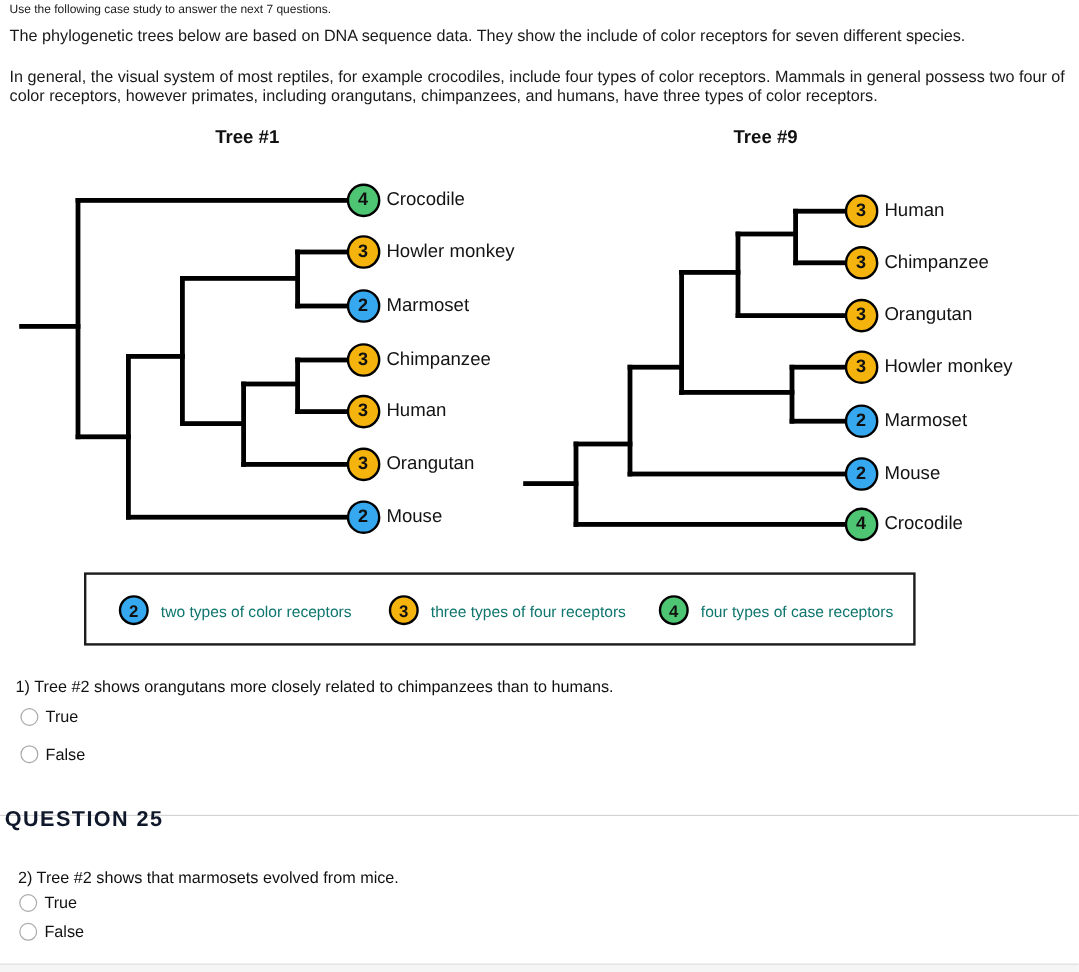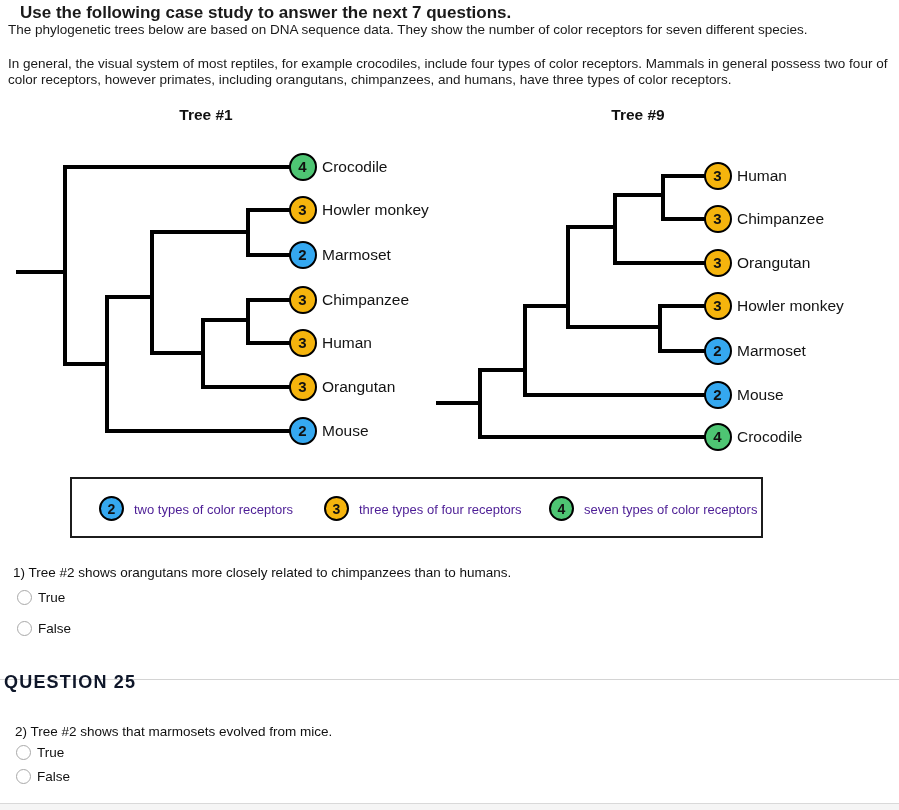--- a/index.html
+++ b/index.html
@@ -1,50 +1,50 @@
 <!DOCTYPE html>
 <html><head>
 <meta charset="utf-8">
 <style>
   html,body{margin:0;padding:0;}
   body{
     width:899px;height:810px;position:relative;background:#ffffff;
     font-family:"Liberation Sans",sans-serif;color:#1a1a1a;overflow:hidden;
   }
   .abs{position:absolute;}
-  .intro-bold{left:20px;top:3px;font-size:17px;font-weight:bold;white-space:nowrap;}
+  .intro-bold{left:8px;top:3px;font-size:10px;font-weight:normal;white-space:nowrap;}
   .para{left:8px;font-size:13.5px;line-height:15.5px;width:884px;}
   .tree-title{font-size:15.5px;font-weight:bold;transform:translateX(-50%);white-space:nowrap;color:#111;}
   .seg{position:absolute;background:#000;}
   .node-circle{
     position:absolute;width:24px;height:24px;border:2.5px solid #000;border-radius:50%;
     display:flex;align-items:center;justify-content:center;
     font-weight:bold;font-size:15px;color:#111;background:#ccc;
   }
   .leaf-label{position:absolute;font-size:15.5px;color:#131313;white-space:nowrap;line-height:18px;}
   .legend-box{left:70px;top:477px;width:689px;height:57px;border:2px solid #1c1c1c;background:#fff;}
   .legend-circle{
     position:absolute;width:21px;height:21px;border:2.5px solid #000;border-radius:50%;
     display:flex;align-items:center;justify-content:center;font-weight:bold;font-size:14px;color:#111;
   }
-  .legend-label{position:absolute;font-size:13px;color:#4c1d95;white-space:nowrap;}
+  .legend-label{position:absolute;font-size:13px;color:#0f766e;white-space:nowrap;}
   .q-text{font-size:13.5px;color:#111;white-space:nowrap;}
   .radio{
     position:absolute;width:13px;height:13px;border:1px solid #a9a9a9;border-radius:50%;background:#fff;
   }
   .opt-label{position:absolute;font-size:13.5px;color:#111;white-space:nowrap;}
   .divider{position:absolute;left:0;width:899px;height:1px;background:#d4d4d4;}
   .section-title{left:4px;top:672px;font-size:18px;font-weight:bold;color:#0f172a;letter-spacing:1.2px;white-space:nowrap;}
   .bottom-strip{position:absolute;left:0;top:804px;width:899px;height:6px;background:#f5f5f5;}
 </style>
 </head>
 <body>
 
 <div class="abs intro-bold">Use the following case study to answer the next 7 questions.</div>
-<div class="abs para" style="top:22px;">The phylogenetic trees below are based on DNA sequence data. They show the number of color receptors for seven different species.</div>
+<div class="abs para" style="top:22px;">The phylogenetic trees below are based on DNA sequence data. They show the include of color receptors for seven different species.</div>
 <div class="abs para" style="top:56px;">In general, the visual system of most reptiles, for example crocodiles, include four types of color receptors. Mammals in general possess two four of color receptors, however primates, including orangutans, chimpanzees, and humans, have three types of color receptors.</div>
 
 <div id="tree-layer" class="abs" style="left:0;top:0;width:899px;height:470px;">
     <div class="abs tree-title" style="left: 206px; top: 106px;">Tree #1</div>
     <div class="seg" style="left: 16px; top: 270px; width: 51px; height: 4px;"></div>
     <div class="seg" style="left: 63px; top: 165px; width: 4px; height: 201px;"></div>
     <div class="seg" style="left: 63px; top: 165px; width: 231px; height: 4px;"></div>
     <div class="seg" style="left: 63px; top: 362px; width: 46px; height: 4px;"></div>
     <div class="seg" style="left: 105px; top: 295px; width: 4px; height: 138px;"></div>
     <div class="seg" style="left: 105px; top: 429px; width: 189px; height: 4px;"></div>
@@ -111,21 +111,21 @@
     <div class="leaf-label" style="left: 737px; top: 428px;">Crocodile</div>
   </div>
 
 <div class="abs legend-box"></div>
 <div id="legend-layer" class="abs" style="left:0;top:0;width:899px;height:560px;">
     <div class="legend-circle" style="left: 99px; top: 496px; background: rgb(53, 168, 240);">2</div>
     <div class="legend-label" style="left: 134px; top: 502px;">two types of color receptors</div>
     <div class="legend-circle" style="left: 324px; top: 496px; background: rgb(245, 180, 13);">3</div>
     <div class="legend-label" style="left: 359px; top: 502px;">three types of four receptors</div>
     <div class="legend-circle" style="left: 549px; top: 496px; background: rgb(78, 197, 115);">4</div>
-    <div class="legend-label" style="left: 584px; top: 502px;">seven types of color receptors</div>
+    <div class="legend-label" style="left: 584px; top: 502px;">four types of case receptors</div>
   </div>
 
 <div class="abs q-text" style="left:13px;top:565px;">1) Tree #2 shows orangutans more closely related to chimpanzees than to humans.</div>
 <span class="radio" style="left:17px;top:590px;"></span>
 <span class="opt-label" style="left:38px;top:590px;">True</span>
 <span class="radio" style="left:17px;top:621px;"></span>
 <span class="opt-label" style="left:38px;top:621px;">False</span>
 
 <div class="divider" style="top:679px;"></div>
 <div class="abs section-title">QUESTION 25</div>

